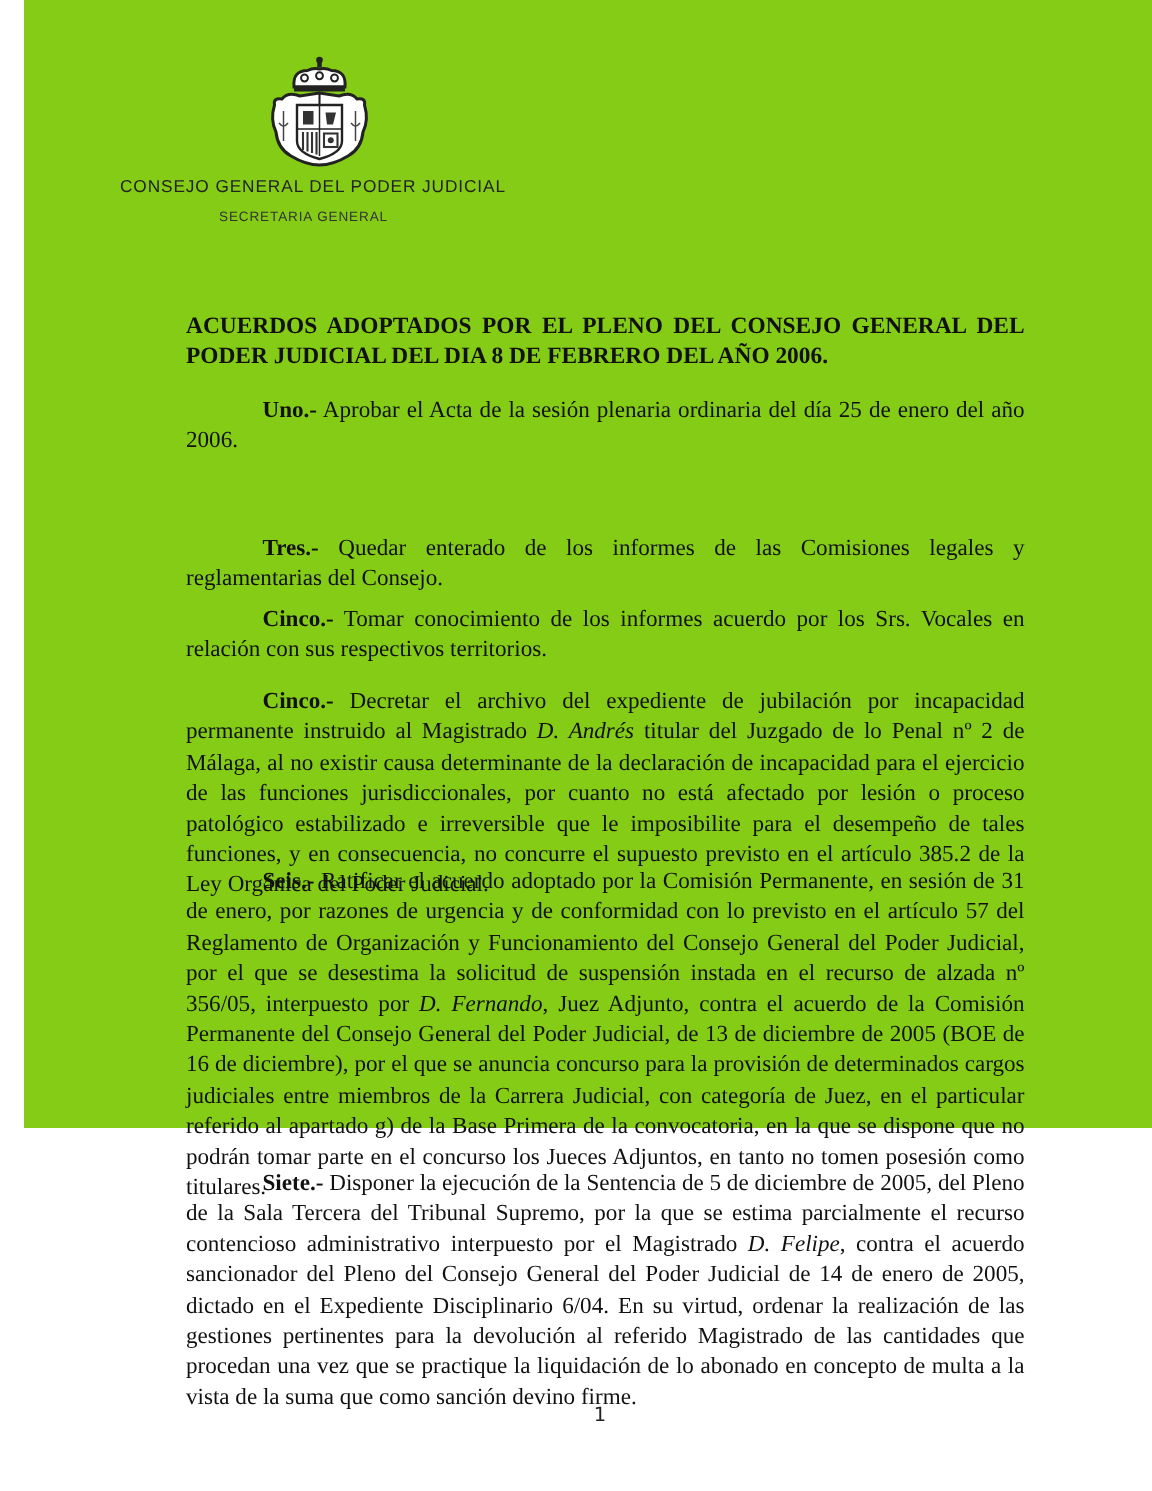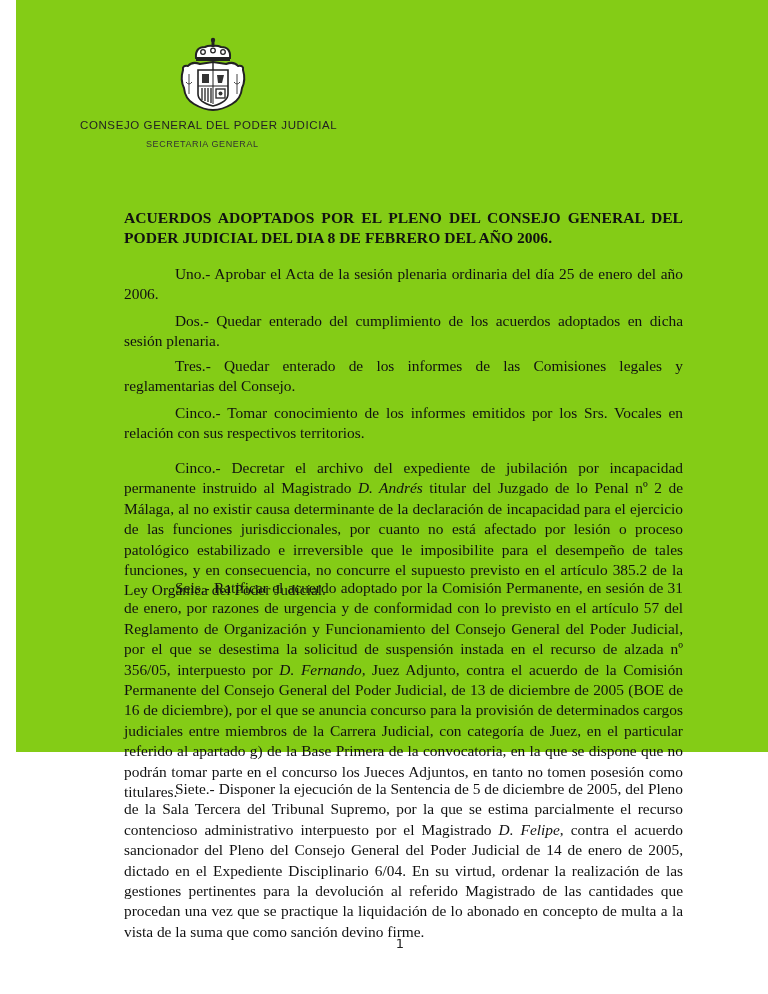--- a/index.html
+++ b/index.html
@@ -8,21 +8,21 @@
 
   .crest { position: absolute; left: 162px; top: 36px; width: 70px; height: 78px; }
 
   .org { position: absolute; left: 64px; top: 119px; font-family: "Liberation Sans", sans-serif; font-size: 11.5px; letter-spacing: 0.6px; color: #222; white-space: nowrap; }
   .dept { position: absolute; left: 130px; top: 139px; font-family: "Liberation Sans", sans-serif; font-size: 9px; letter-spacing: 0.6px; color: #333; white-space: nowrap; text-align: right; }
 
   .doc-title { position: absolute; left: 108px; top: 183px; width: 559px; font-family: "Liberation Serif", serif; font-weight: bold; font-size: 15.6px; line-height: 20px; text-align: justify; text-align-last: left; margin-top: 25px; }
   .doc-title .l1 { display: block; text-align: justify; text-align-last: justify; }
   .doc-title .l2 { display: block; }
   .para { position: absolute; left: 108px; width: 559px; margin: 0; font-family: "Liberation Serif", serif; font-size: 15.4px; line-height: 20.4px; text-align: justify; text-indent: 51px; }
-  .para .lead { font-weight: normal; }
+  .para .lead { font-weight: bold; }
   .para em { font-style: italic; }
 
   .p1 { top: 264px; }
   .p2 { top: 311px; }
   .p3 { top: 356px; }
   .p4 { top: 403px; }
   .p5 { top: 458px; }
   .p6 { top: 578px; }
   .p7 { top: 779px; }
 
@@ -71,25 +71,24 @@
   <div class="org">CONSEJO GENERAL DEL PODER JUDICIAL</div>
   <div class="dept">SECRETARIA GENERAL</div>
 
   <div class="doc-title">
     <span class="l1">ACUERDOS ADOPTADOS POR EL PLENO DEL CONSEJO GENERAL DEL</span>
     <span class="l2">PODER JUDICIAL DEL DIA 8 DE FEBRERO DEL AÑO 2006.</span>
   </div>
 
   <p class="para p1"><span class="lead">Uno.-</span><span> Aprobar el Acta de la sesión plenaria ordinaria del día 25 de enero del año 2006.</span></p>
 
-  <p class="para p2"><span class="lead">Dos.-</span><span> Quedar enterado del cumplimiento de los acuerdos adoptados en dicha sesión plenaria.</span></p>
 
   <p class="para p3"><span class="lead">Tres.-</span><span> Quedar enterado de los informes de las Comisiones legales y reglamentarias del Consejo.</span></p>
 
-  <p class="para p4"><span class="lead">Cinco.-</span><span> Tomar conocimiento de los informes emitidos por los Srs. Vocales en relación con sus respectivos territorios.</span></p>
+  <p class="para p4"><span class="lead">Cinco.-</span><span> Tomar conocimiento de los informes acuerdo por los Srs. Vocales en relación con sus respectivos territorios.</span></p>
 
   <p class="para p5"><span class="lead">Cinco.-</span><span> Decretar el archivo del expediente de jubilación por incapacidad permanente instruido al Magistrado </span><em>D. Andrés</em><span> titular del Juzgado de lo Penal nº 2 de Málaga, al no existir causa determinante de la declaración de incapacidad para el ejercicio de las funciones jurisdiccionales, por cuanto no está afectado por lesión o proceso patológico estabilizado e irreversible que le imposibilite para el desempeño de tales funciones, y en consecuencia, no concurre el supuesto previsto en el artículo 385.2 de la Ley Orgánica del Poder Judicial.</span></p>
 
   <p class="para p6"><span class="lead">Seis.-</span><span> Ratificar el acuerdo adoptado por la Comisión Permanente, en sesión de 31 de enero, por razones de urgencia y de conformidad con lo previsto en el artículo 57 del Reglamento de Organización y Funcionamiento del Consejo General del Poder Judicial, por el que se desestima la solicitud de suspensión instada en el recurso de alzada nº 356/05, interpuesto por </span><em>D. Fernando</em><span>, Juez Adjunto, contra el acuerdo de la Comisión Permanente del Consejo General del Poder Judicial, de 13 de diciembre de 2005 (BOE de 16 de diciembre), por el que se anuncia concurso para la provisión de determinados cargos judiciales entre miembros de la Carrera Judicial, con categoría de Juez, en el particular referido al apartado g) de la Base Primera de la convocatoria, en la que se dispone que no podrán tomar parte en el concurso los Jueces Adjuntos, en tanto no tomen posesión como titulares.</span></p>
 
   <p class="para p7"><span class="lead">Siete.-</span><span> Disponer la ejecución de la Sentencia de 5 de diciembre de 2005, del Pleno de la Sala Tercera del Tribunal Supremo, por la que se estima parcialmente el recurso contencioso administrativo interpuesto por el Magistrado </span><em>D. Felipe</em><span>, contra el acuerdo sancionador del Pleno del Consejo General del Poder Judicial de 14 de enero de 2005, dictado en el Expediente Disciplinario 6/04. En su virtud, ordenar la realización de las gestiones pertinentes para la devolución al referido Magistrado de las cantidades que procedan una vez que se practique la liquidación de lo abonado en concepto de multa a la vista de la suma que como sanción devino firme.</span></p>
 
   <div class="page-number">1</div>
 </div>
 

